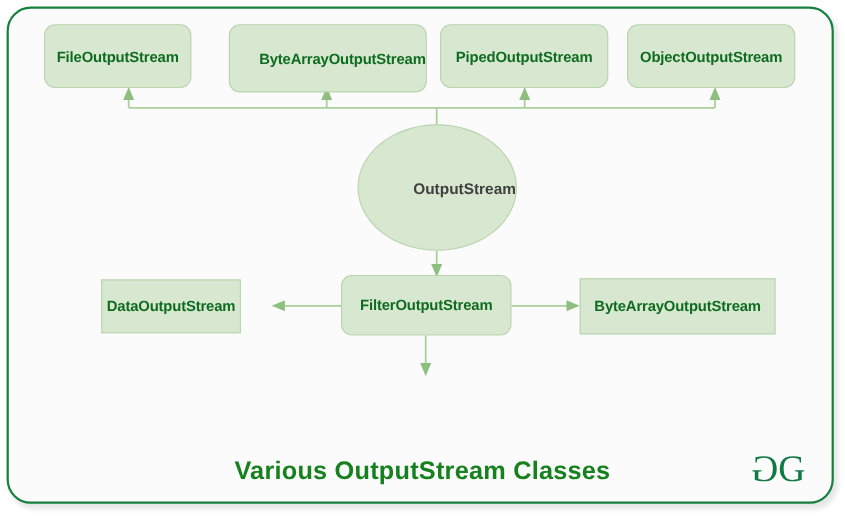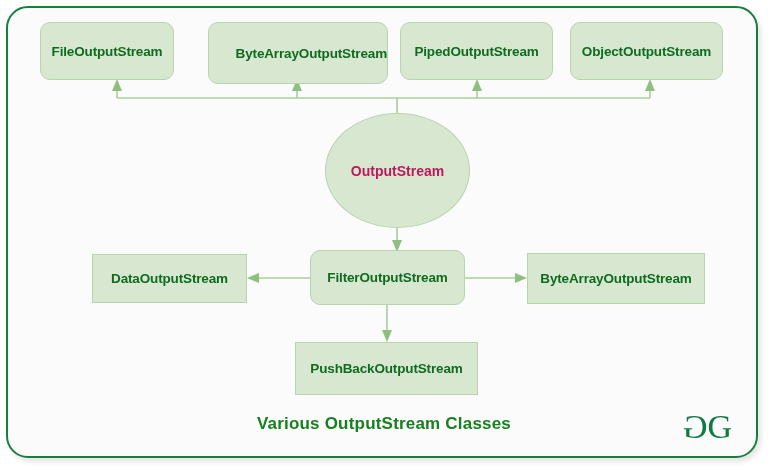--- a/index.html
+++ b/index.html
@@ -53,26 +53,26 @@
   }
   .node.rounded { border-radius: 10px; }
   .node.square  { border-radius: 0; }
 
   .circle-node {
     position: absolute;
     box-sizing: border-box;
     background: #d8e8d0;
     border: 1px solid #b9d3ad;
     border-radius: 50%;
-    color: #be185d;
+    color: #404040;
     font-weight: bold;
     font-size: 14px;
     display: flex;
     align-items: center;
-    justify-content: center;
+    justify-content: flex-end;
     text-align: center;
     white-space: nowrap;
   }
 
   
   .connectors {
     position: absolute;
     left: 0;
     top: 0;
     width: 768px;
@@ -81,21 +81,21 @@
   }
 
   
   .caption {
     position: absolute;
     left: 0;
     top: 414px;
     width: 768px;
     text-align: center;
     color: #17801f;
-    font-size: 17px;
+    font-size: 23px;
     font-weight: bold;
     letter-spacing: 0.2px;
   }
 
   
   .logo {
     position: absolute;
     right: 38px;
     top: 410px;
     color: #107a44;
@@ -168,35 +168,32 @@
   </div>
 
   <div class="node rounded" style="left:400px; top:22px; width:153px; height:58px;">
     <span>PipedOutputStream</span>
   </div>
 
   <div class="circle-node" style="left:325px; top:113px; width:145px; height:115px;">
     <span>OutputStream</span>
   </div>
 
-  <div class="node square" style="left:92px; top:254px; width:155px; height:49px;">
+  <div class="node square" style="left:92px; top:254px; width:127px; height:49px;">
     <span>DataOutputStream</span>
   </div>
 
   <div class="node rounded" style="left:310px; top:250px; width:155px; height:55px;justify-content:center;">
     <span>FilterOutputStream</span>
   </div>
 
   <div class="node square" style="left:527px; top:253px; width:178px; height:51px;">
     <span>ByteArrayOutputStream</span>
   </div>
 
-  <div class="node square" style="left:295px; top:342px; width:183px; height:53px;">
-    <span>PushBackOutputStream</span>
-  </div>
 
   <div class="caption">Various OutputStream Classes</div>
 
   <div class="logo">
     <span class="g-mirror">G</span>
       <span>G</span>
   </div>
 
 </div>
 

